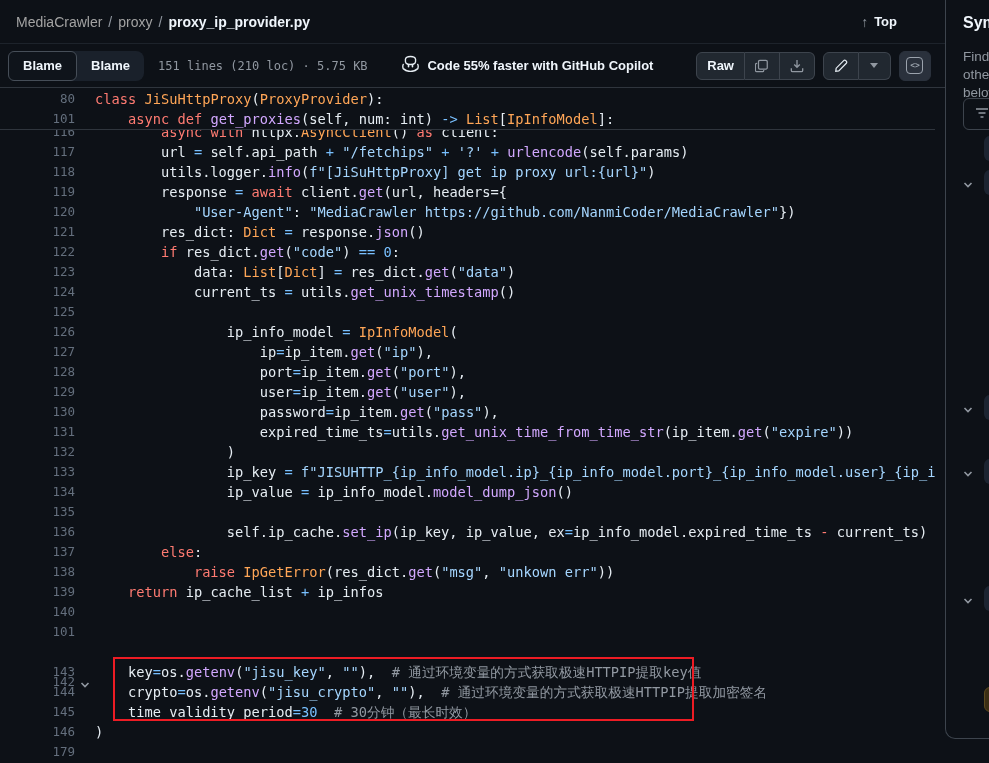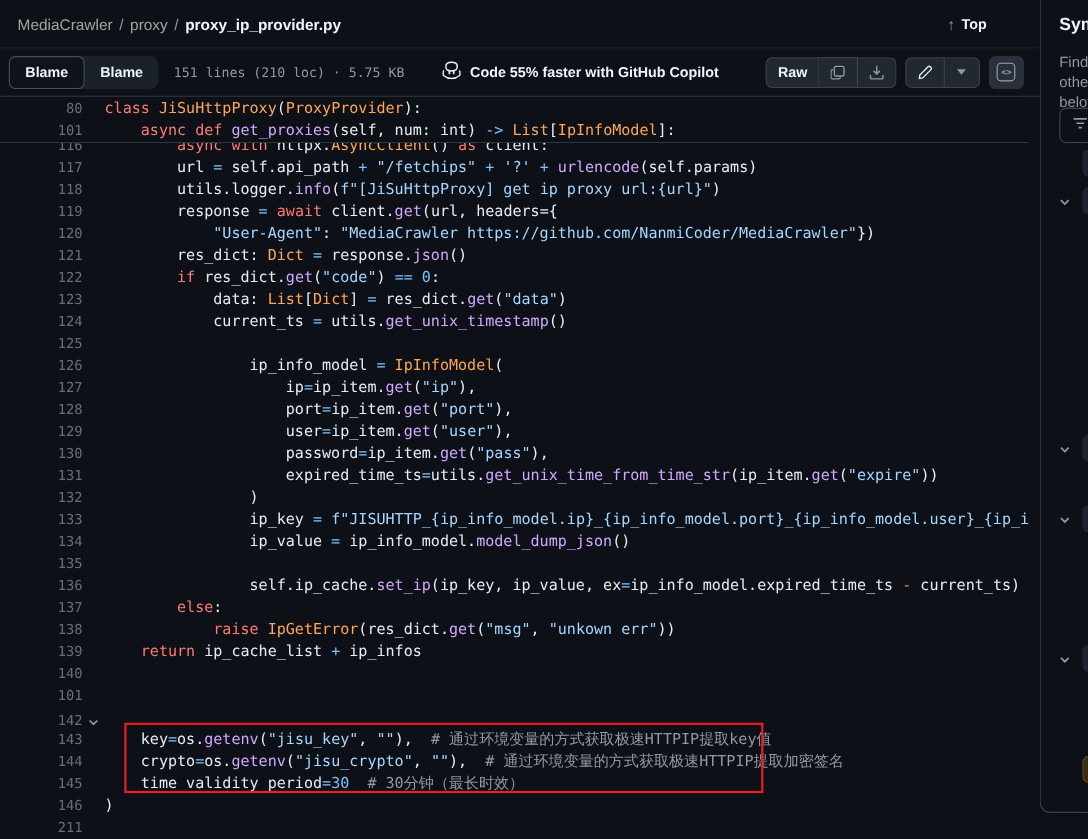--- a/index.html
+++ b/index.html
@@ -202,28 +202,28 @@
         <div class="code-line" style="top: 353px; padding-left: 19px;"><span class="line-num">132</span><span class="line-code"><span style="color: rgb(230, 237, 243);">                )</span></span></div>
         <div class="code-line" style="top: 373px;"><span class="line-num">133</span><span class="line-code"><span style="color: rgb(230, 237, 243);">                ip_key </span><span style="color: rgb(121, 192, 255);">=</span><span style="color: rgb(230, 237, 243);"> </span><span style="color: rgb(165, 214, 255);">f"JISUHTTP_{ip_info_model.ip}_{ip_info_model.port}_{ip_info_model.user}_{ip_info_model.password}"</span></span></div>
         <div class="code-line" style="top: 393px;"><span class="line-num">134</span><span class="line-code"><span style="color: rgb(230, 237, 243);">                ip_value </span><span style="color: rgb(121, 192, 255);">=</span><span style="color: rgb(230, 237, 243);"> ip_info_model.</span><span style="color: rgb(210, 168, 255);">model_dump_json</span><span style="color: rgb(230, 237, 243);">()</span></span></div>
         <div class="code-line" style="top: 413px;"><span class="line-num">135</span></div>
         <div class="code-line" style="top: 433px;"><span class="line-num">136</span><span class="line-code"><span style="color: rgb(230, 237, 243);">                self.ip_cache.</span><span style="color: rgb(210, 168, 255);">set_ip</span><span style="color: rgb(230, 237, 243);">(ip_key, ip_value, ex</span><span style="color: rgb(121, 192, 255);">=</span><span style="color: rgb(230, 237, 243);">ip_info_model.expired_time_ts </span><span style="color: rgb(255, 123, 114);">-</span><span style="color: rgb(230, 237, 243);"> current_ts)</span></span></div>
         <div class="code-line" style="top: 453px;"><span class="line-num">137</span><span class="line-code"><span style="color: rgb(230, 237, 243);">        </span><span style="color: rgb(255, 123, 114);">else</span><span style="color: rgb(230, 237, 243);">:</span></span></div>
         <div class="code-line" style="top: 473px;"><span class="line-num">138</span><span class="line-code"><span style="color: rgb(230, 237, 243);">            </span><span style="color: rgb(255, 123, 114);">raise</span><span style="color: rgb(230, 237, 243);"> </span><span style="color: rgb(255, 166, 87);">IpGetError</span><span style="color: rgb(230, 237, 243);">(res_dict.</span><span style="color: rgb(210, 168, 255);">get</span><span style="color: rgb(230, 237, 243);">(</span><span style="color: rgb(165, 214, 255);">"msg"</span><span style="color: rgb(230, 237, 243);">, </span><span style="color: rgb(165, 214, 255);">"unkown err"</span><span style="color: rgb(230, 237, 243);">))</span></span></div>
         <div class="code-line" style="top: 493px;"><span class="line-num">139</span><span class="line-code"><span style="color: rgb(230, 237, 243);">    </span><span style="color: rgb(255, 123, 114);">return</span><span style="color: rgb(230, 237, 243);"> ip_cache_list </span><span style="color: rgb(121, 192, 255);">+</span><span style="color: rgb(230, 237, 243);"> ip_infos</span></span></div>
         <div class="code-line" style="top: 513px;"><span class="line-num">140</span><span class="line-code"></span></div>
         <div class="code-line" style="top: 533px;"><span class="line-num">101</span><span class="line-code"></span></div>
-        <div class="code-line" style="top: 556px;"><span class="line-num">142</span><span class="line-chevron"><svg width="12" height="12" viewBox="0 0 12 12">
+        <div class="code-line" style="top: 583px;"><span class="line-num">142</span><span class="line-chevron"><svg width="12" height="12" viewBox="0 0 12 12">
               <path d="M2.5 4 6 7.5 9.5 4" fill="none" stroke="#9198a1" stroke-width="1.6"></path>
             </svg></span></div>
         <div class="code-line" style="top: 573px;"><span class="line-num">143</span><span class="line-code"><span style="color: rgb(230, 237, 243);">    key</span><span style="color: rgb(121, 192, 255);">=</span><span style="color: rgb(230, 237, 243);">os.</span><span style="color: rgb(210, 168, 255);">getenv</span><span style="color: rgb(230, 237, 243);">(</span><span style="color: rgb(165, 214, 255);">"jisu_key"</span><span style="color: rgb(230, 237, 243);">, </span><span style="color: rgb(165, 214, 255);">""</span><span style="color: rgb(230, 237, 243);">),  </span><span style="color: rgb(145, 152, 161);"># 通过环境变量的方式获取极速HTTPIP提取key值</span></span></div>
         <div class="code-line" style="top: 593px;"><span class="line-num">144</span><span class="line-code"><span style="color: rgb(230, 237, 243);">    crypto</span><span style="color: rgb(121, 192, 255);">=</span><span style="color: rgb(230, 237, 243);">os.</span><span style="color: rgb(210, 168, 255);">getenv</span><span style="color: rgb(230, 237, 243);">(</span><span style="color: rgb(165, 214, 255);">"jisu_crypto"</span><span style="color: rgb(230, 237, 243);">, </span><span style="color: rgb(165, 214, 255);">""</span><span style="color: rgb(230, 237, 243);">),  </span><span style="color: rgb(145, 152, 161);"># 通过环境变量的方式获取极速HTTPIP提取加密签名</span></span></div>
         <div class="code-line" style="top: 613px;"><span class="line-num">145</span><span class="line-code"><span style="color: rgb(230, 237, 243);">    time_validity_period</span><span style="color: rgb(121, 192, 255);">=</span><span style="color: rgb(121, 192, 255);">30</span><span style="color: rgb(230, 237, 243);">  </span><span style="color: rgb(145, 152, 161);"># 30分钟（最长时效）</span></span></div>
         <div class="code-line" style="top: 633px;"><span class="line-num">146</span><span class="line-code"><span style="color: rgb(230, 237, 243);">)</span></span></div>
-        <div class="code-line" style="top: 653px;"><span class="line-num">211</span><span class="line-code"></span></div>
+        <div class="code-line" style="top: 653px;"><span class="line-num">179</span><span class="line-code"></span></div>
       </div>
     <div class="sticky-block">
       <div id="sticky-lines">
           <div class="code-line" style="top: 0px;"><span class="line-num">80</span><span class="line-code"><span style="color: rgb(255, 123, 114);">class</span><span style="color: rgb(230, 237, 243);"> </span><span style="color: rgb(255, 166, 87);">JiSuHttpProxy</span><span style="color: rgb(230, 237, 243);">(</span><span style="color: rgb(255, 166, 87);">ProxyProvider</span><span style="color: rgb(230, 237, 243);">):</span></span></div>
           <div class="code-line" style="top: 20px;"><span class="line-num">101</span><span class="line-code"><span style="color: rgb(230, 237, 243);">    </span><span style="color: rgb(255, 123, 114);">async</span><span style="color: rgb(230, 237, 243);"> </span><span style="color: rgb(255, 123, 114);">def</span><span style="color: rgb(230, 237, 243);"> </span><span style="color: rgb(210, 168, 255);">get_proxies</span><span style="color: rgb(230, 237, 243);">(self, num: int) </span><span style="color: rgb(121, 192, 255);">-&gt;</span><span style="color: rgb(230, 237, 243);"> </span><span style="color: rgb(255, 166, 87);">List</span><span style="color: rgb(230, 237, 243);">[</span><span style="color: rgb(255, 166, 87);">IpInfoModel</span><span style="color: rgb(230, 237, 243);">]:</span></span></div>
         </div>
     </div>
     <div class="annotation-box" id="annotation-box" style="left: 113px; top: 568px; width: 581px; height: 64px; border-color: rgb(237, 28, 36);"></div>
   </div>
 </div>

